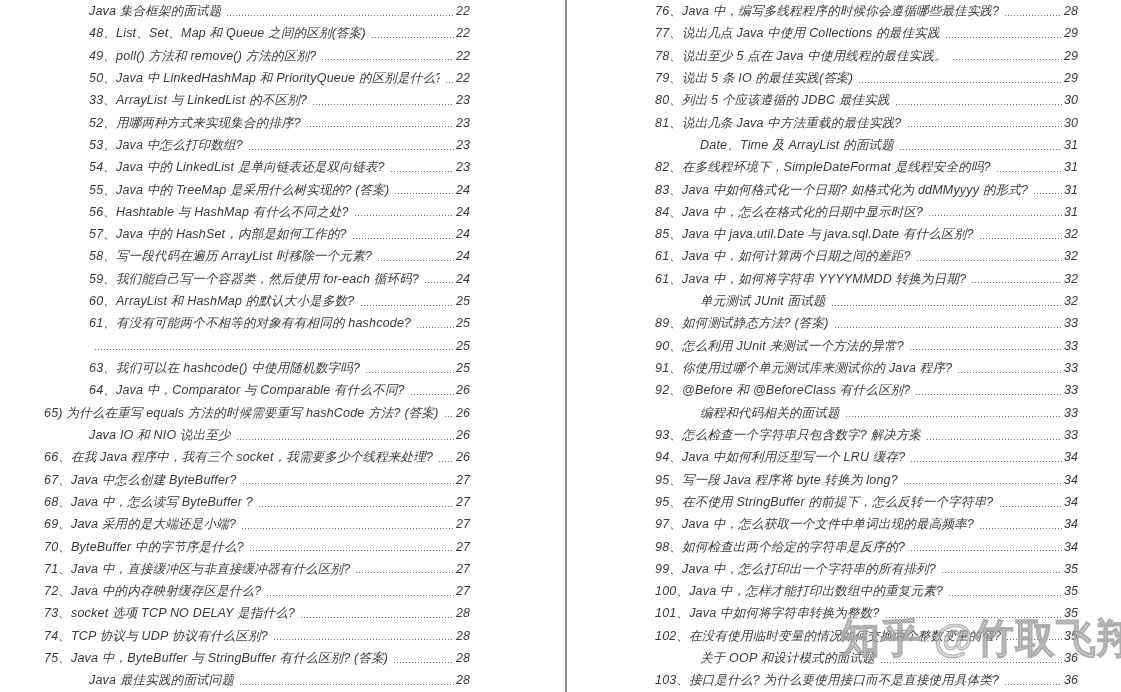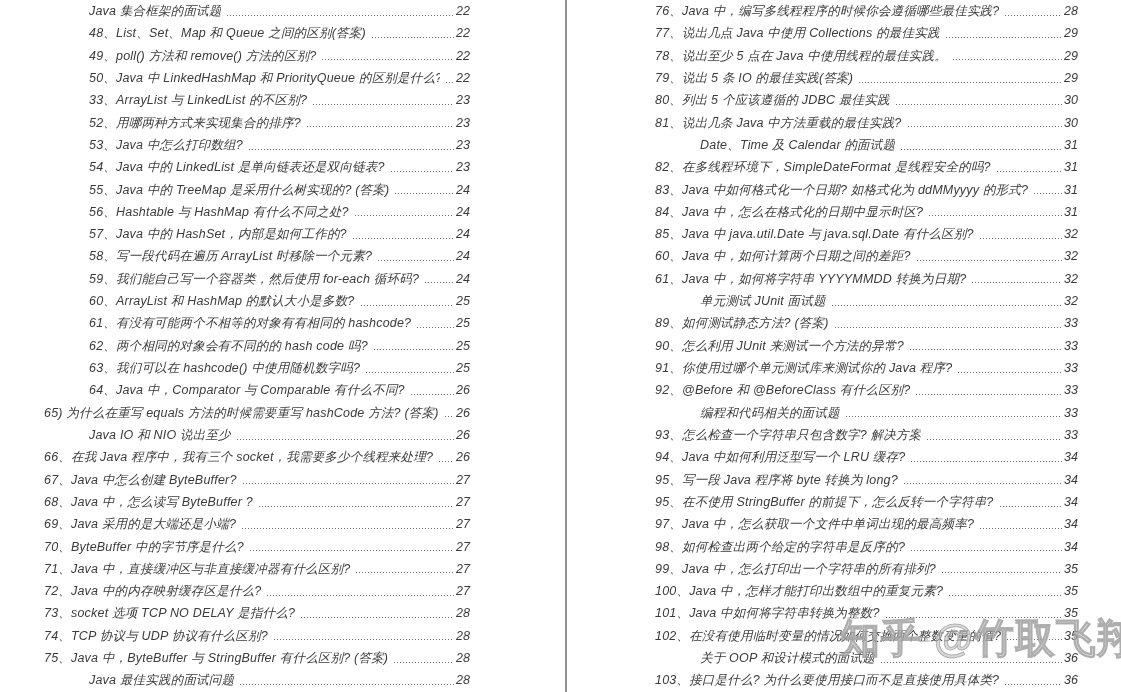--- a/index.html
+++ b/index.html
@@ -140,21 +140,20 @@
         <span class="t">60、ArrayList 和 HashMap 的默认大小是多数?</span>
         <span class="leader"></span>
         <span class="p">25</span>
       </div>
       <div class="row ind1">
         <span class="t">61、有没有可能两个不相等的对象有有相同的 hashcode?</span>
         <span class="leader"></span>
         <span class="p">25</span>
       </div>
       <div class="row ind1">
-        <span class="t">62、两个相同的对象会有不同的的 hash code 吗?</span>
         <span class="leader"></span>
         <span class="p">25</span>
       </div>
       <div class="row ind1">
         <span class="t">63、我们可以在 hashcode() 中使用随机数字吗?</span>
         <span class="leader"></span>
         <span class="p">25</span>
       </div>
       <div class="row ind1">
         <span class="t">64、Java 中，Comparator 与 Comparable 有什么不同?</span>
@@ -253,21 +252,21 @@
         <span class="t">80、列出 5 个应该遵循的 JDBC 最佳实践</span>
         <span class="leader"></span>
         <span class="p">30</span>
       </div>
       <div class="row">
         <span class="t">81、说出几条 Java 中方法重载的最佳实践?</span>
         <span class="leader"></span>
         <span class="p">30</span>
       </div>
       <div class="row ind1">
-        <span class="t">Date、Time 及 Calendar 的面试题</span>
+        <span class="t">Date、Time 及 ArrayList 的面试题</span>
         <span class="leader"></span>
         <span class="p">31</span>
       </div>
       <div class="row">
         <span class="t">82、在多线程环境下，SimpleDateFormat 是线程安全的吗?</span>
         <span class="leader"></span>
         <span class="p">31</span>
       </div>
       <div class="row">
         <span class="t">83、Java 中如何格式化一个日期? 如格式化为 ddMMyyyy 的形式?</span>
@@ -278,21 +277,21 @@
         <span class="t">84、Java 中，怎么在格式化的日期中显示时区?</span>
         <span class="leader"></span>
         <span class="p">31</span>
       </div>
       <div class="row">
         <span class="t">85、Java 中 java.util.Date 与 java.sql.Date 有什么区别?</span>
         <span class="leader"></span>
         <span class="p">32</span>
       </div>
       <div class="row">
-        <span class="t">60、Java 中，如何计算两个日期之间的差距?</span>
+        <span class="t">61、Java 中，如何计算两个日期之间的差距?</span>
         <span class="leader"></span>
         <span class="p">32</span>
       </div>
       <div class="row">
         <span class="t">61、Java 中，如何将字符串 YYYYMMDD 转换为日期?</span>
         <span class="leader"></span>
         <span class="p">32</span>
       </div>
       <div class="row ind1">
         <span class="t">单元测试 JUnit 面试题</span>

